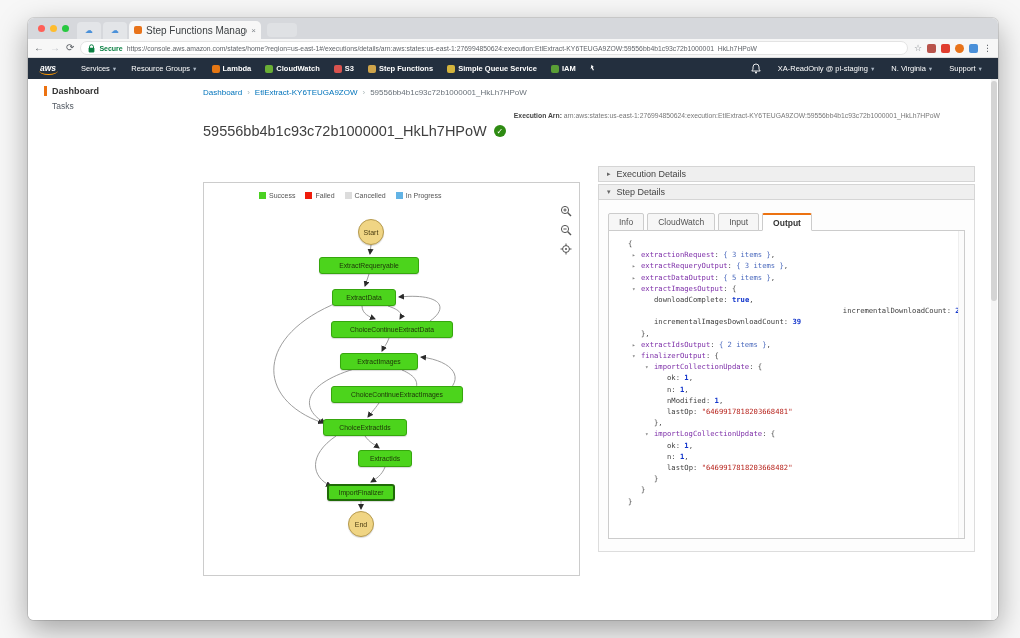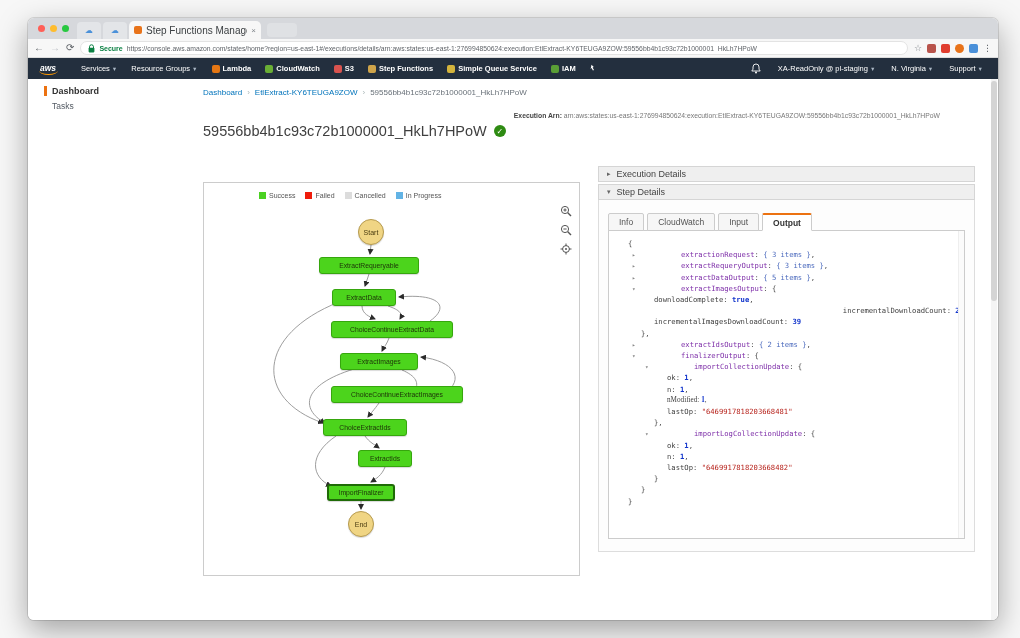--- a/index.html
+++ b/index.html
@@ -92,21 +92,21 @@
                border:1px solid #ddd; border-top:none; }
   .dt-tabs { position:absolute; left:580px; top:134px; display:flex; z-index:2; }
   .dt-tab { height:18px; padding:0 10px; font-size:8.5px; color:#555; display:flex; align-items:center;
             border:1px solid #ccc; background:#f6f6f6; margin-right:3px; border-radius:2px 2px 0 0; }
   .dt-tab.active { background:#fff; border-top:2px solid #ec7211; border-bottom:1px solid #fff; color:#333; font-weight:bold; }
   .code-box { position:absolute; left:580px; top:151px; width:357px; height:309px; background:#fff; border:1px solid #ccc;
               font-family:"DejaVu Sans Mono",monospace; font-size:7.2px; line-height:11.2px; padding:7px 0; overflow:hidden; }
   .code-scroll { position:absolute; right:0; top:0; bottom:0; width:6px; border-left:1px solid #eee; background:#fbfbfb; }
   .code-line { white-space:pre; }
   .tog { display:inline-block; width:9px; color:#8a8a8a; font-size:6px; }
-  .tk-k { color:#7d2ea8;margin-left:40px; }
+  .tk-k { color:#7d2ea8; }
   .tk-k2 { color:#3d3d3d; }
   .tk-n { color:#1336cc; font-weight:bold; }
   .tk-b { color:#1336cc; font-weight:bold; }
   .tk-s { color:#b7231c; }
   .tk-p { color:#4a4a4a; }
   .tk-m { color:#4a69bd; }
 
   .page-scrollbar { position:absolute; right:1px; top:0; bottom:0; width:6px; background:#f4f4f4; }
   .page-scroll-thumb { position:absolute; right:0; top:2px; width:6px; height:220px; border-radius:3px; background:#d4d4d4; }
 </style>
@@ -327,21 +327,21 @@
         <div class="code-line" style="padding-left: 23px;"><span class="tog">▾</span><span class="tk-k">extractImagesOutput</span><span class="tk-p">: </span><span class="tk-p">{</span></div>
         <div class="code-line" style="padding-left: 36px;"><span class="tog"></span><span class="tk-k2">downloadComplete</span><span class="tk-p">: </span><span class="tk-b">true</span><span class="tk-p">,</span></div>
         <div class="code-line" style="padding-left: 36px; text-align: right;"><span class="tog"></span><span class="tk-k2">incrementalDownloadCount</span><span class="tk-p">: </span><span class="tk-n">2</span><span class="tk-p">,</span></div>
         <div class="code-line" style="padding-left: 36px;"><span class="tog"></span><span class="tk-k2">incrementalImagesDownloadCount</span><span class="tk-p">: </span><span class="tk-n">39</span></div>
         <div class="code-line" style="padding-left: 23px;"><span class="tog"></span><span class="tk-p">},</span></div>
         <div class="code-line" style="padding-left: 23px;"><span class="tog">▸</span><span class="tk-k">extractIdsOutput</span><span class="tk-p">: </span><span class="tk-m">{ 2 items }</span><span class="tk-p">,</span></div>
         <div class="code-line" style="padding-left: 23px;"><span class="tog">▾</span><span class="tk-k">finalizerOutput</span><span class="tk-p">: </span><span class="tk-p">{</span></div>
         <div class="code-line" style="padding-left: 36px;"><span class="tog">▾</span><span class="tk-k">importCollectionUpdate</span><span class="tk-p">: </span><span class="tk-p">{</span></div>
         <div class="code-line" style="padding-left: 49px;"><span class="tog"></span><span class="tk-k2">ok</span><span class="tk-p">: </span><span class="tk-n">1</span><span class="tk-p">,</span></div>
         <div class="code-line" style="padding-left: 49px;"><span class="tog"></span><span class="tk-k2">n</span><span class="tk-p">: </span><span class="tk-n">1</span><span class="tk-p">,</span></div>
-        <div class="code-line" style="padding-left: 49px; font-family: Liberation Serif, serif;"><span class="tog"></span><span class="tk-k2">nModified</span><span class="tk-p">: </span><span class="tk-n">1</span><span class="tk-p">,</span></div>
+        <div class="code-line" style="padding-left: 49px;"><span class="tog"></span><span class="tk-k2">nModified</span><span class="tk-p">: </span><span class="tk-n">1</span><span class="tk-p">,</span></div>
         <div class="code-line" style="padding-left: 49px;"><span class="tog"></span><span class="tk-k2">lastOp</span><span class="tk-p">: </span><span class="tk-s">"6469917818203668481"</span></div>
         <div class="code-line" style="padding-left: 36px;"><span class="tog"></span><span class="tk-p">},</span></div>
         <div class="code-line" style="padding-left: 36px;"><span class="tog">▾</span><span class="tk-k">importLogCollectionUpdate</span><span class="tk-p">: </span><span class="tk-p">{</span></div>
         <div class="code-line" style="padding-left: 49px;"><span class="tog"></span><span class="tk-k2">ok</span><span class="tk-p">: </span><span class="tk-n">1</span><span class="tk-p">,</span></div>
         <div class="code-line" style="padding-left: 49px;"><span class="tog"></span><span class="tk-k2">n</span><span class="tk-p">: </span><span class="tk-n">1</span><span class="tk-p">,</span></div>
         <div class="code-line" style="padding-left: 49px;"><span class="tog"></span><span class="tk-k2">lastOp</span><span class="tk-p">: </span><span class="tk-s">"6469917818203668482"</span></div>
         <div class="code-line" style="padding-left: 36px;"><span class="tog"></span><span class="tk-p">}</span></div>
         <div class="code-line" style="padding-left: 23px;"><span class="tog"></span><span class="tk-p">}</span></div>
         <div class="code-line" style="padding-left: 10px;"><span class="tog"></span><span class="tk-p">}</span></div>
       </div>

